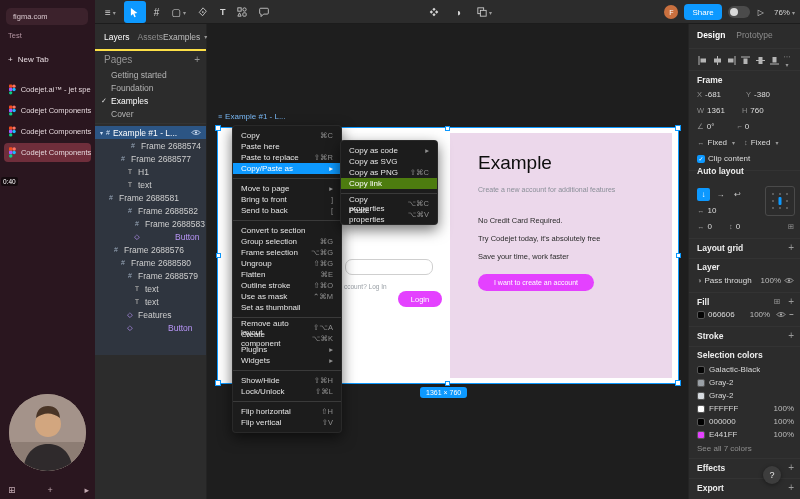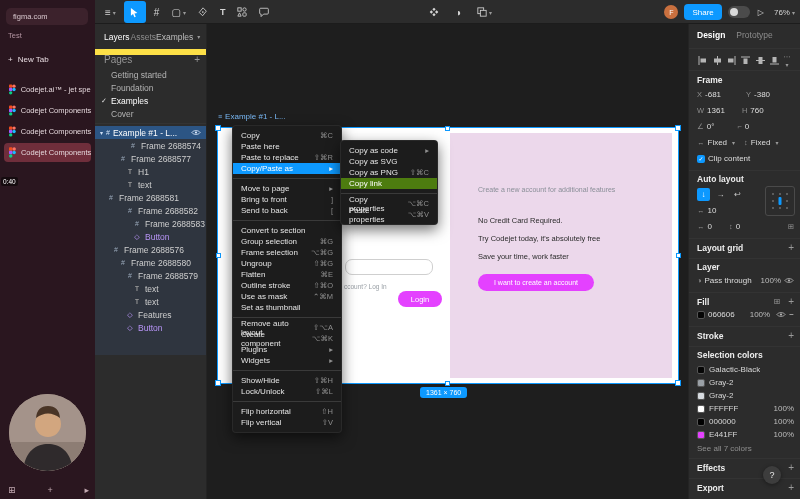--- a/index.html
+++ b/index.html
@@ -27,31 +27,31 @@
   .tool{height:22px;display:flex;align-items:center;justify-content:center;color:#d5d5d5;font-size:10px;padding:0 4px;}
   .tool.active{background:#0d99ff;border-radius:3px;width:22px;padding:0;}
   .chev{font-size:6px;color:#999;margin-left:2px;}
   #share-btn{height:16px;padding:0 8px;border-radius:4px;color:#fff;font-size:8px;display:flex;align-items:center;}
   #avatarF{width:14px;height:14px;border-radius:50%;background:#c9703f;color:#fff;font-size:7px;display:flex;align-items:center;justify-content:center;}
   .toggle{width:22px;height:12px;border-radius:6px;background:#4b4b4b;position:relative;}
   .toggle .knob{position:absolute;left:2px;top:2px;width:8px;height:8px;border-radius:50%;background:#d9d9d9;}
 
   
   #lpanel{position:absolute;left:95px;top:24px;width:112px;height:475px;background:#2c2c2c;border-right:1px solid #242424;box-sizing:border-box;}
-  .ptabs{position:absolute;top:0;left:0;right:0;height:25px;border-bottom:6px solid #fde047;display:flex;align-items:center;font-size:8.5px;}
+  .ptabs{position:absolute;top:0;left:0;right:0;height:25px;border-bottom:2px solid #fde047;display:flex;align-items:center;font-size:8.5px;}
   .pghead{position:absolute;top:30px;left:9px;right:6px;display:flex;justify-content:space-between;color:#969696;font-size:10px;}
   .pgrow{height:13px;display:flex;align-items:center;font-size:8.5px;color:#b4b4b4;padding-left:6px;}
   .pgrow .chk{width:10px;font-size:7px;color:#ddd;}
   .ldiv{position:absolute;left:0;right:0;height:1px;background:#3a3a3a;opacity:.55;}
   .trow{height:13px;display:flex;align-items:center;font-size:8.5px;color:#cfcfcf;gap:4px;box-sizing:border-box;}
   .trow .licon{font-size:7px;color:#98a6b8;width:8px;text-align:center;flex:none;}
   .trow .licon.txt{color:#9a9a9a;font-weight:700;font-size:6.5px;}
   .trow .licon.comp{color:#b794f6;}
   .trow .lab{white-space:nowrap;overflow:hidden;flex:1;}
-  .trow .lab.purple{color:#b794f6;}
+  .trow .lab.purple{color:#b794f6;margin-left:30px;}
   #selrow{position:absolute;left:0;top:102px;right:0;height:13px;background:#2c5584;display:flex;align-items:center;
           gap:3px;padding:0 5px;font-size:8.5px;color:#fff;box-sizing:border-box;}
   #subtree{position:absolute;left:0;top:115px;right:0;height:216px;background:rgba(80,140,255,0.09);}
 
   
   #cframe{position:absolute;left:218px;top:128px;width:460px;height:255px;background:#ffffff;
           outline:1px solid #0d99ff;z-index:10;}
   .handle{position:absolute;width:6px;height:6px;background:#fff;border:1px solid #0d99ff;z-index:20;box-sizing:border-box;}
   .handle.mid{width:5px;height:5px;}
   #pinkpanel{position:absolute;left:450px;top:133px;width:222px;height:245px;z-index:11;}
@@ -238,21 +238,21 @@
       <div class="tool" style="padding:0 2px;font-size:8px">
           <span>76%</span>
           <span class="chev">▾</span>
         </div>
     </div>
   </div>
 
   <div id="lpanel">
     <div class="ptabs">
       <span style="color:#fff;margin-left:9px">Layers</span>
-      <span style="color:#8d8d8d;margin-left:1px">Assets</span>
+      <span style="color:#8d8d8d;margin-left:8px">Assets</span>
       <span style="color:#bdbdbd;margin-left:auto;margin-right:2px">Examples</span>
       <span class="chev" style="margin-right:6px">▾</span>
     </div>
     <div class="pghead">
       <span>Pages</span>
       <span>+</span>
     </div>
     <div style="position:absolute;top:44px;left:0;right:0">
       <div class="pgrow">
           <span class="chk"></span>
@@ -357,20 +357,21 @@
   <div id="cframe">
 
     <div style="position:absolute;left:127px;top:131px;width:86px;height:14px;border:1px solid #cfcfcf;border-radius:7px;background:#fff"></div>
     <div style="position:absolute;left:126px;top:155px;font-size:6.5px;color:#9aa0a6">ccount? Log In</div>
     <div class="pill-btn" style="position: absolute; left: 180px; top: 163px; width: 44px; height: 16px; font-size: 7.5px; border-radius: 8px; background: rgb(228, 65, 255);">
         <span>Login</span>
       </div>
   </div>
 
   <div id="pinkpanel" style="background: rgb(236, 216, 235);">
+    <div style="position:absolute;left:28px;top:19px;font-size:19px;color:#0d0d0d;font-weight:500">Example</div>
     <div style="position:absolute;left:28px;top:53px;font-size:7px;color:#8a8f98">Create a new account for additional features</div>
     <div style="position:absolute;left:28px;top:83px;font-size:7.5px;color:#2b2b2b">No Credit Card Required.</div>
     <div style="position:absolute;left:28px;top:101px;font-size:7.5px;color:#2b2b2b">Try Codejet today, it's absolutely free</div>
     <div style="position:absolute;left:28px;top:119px;font-size:7.5px;color:#2b2b2b">Save your time, work faster</div>
     <div class="pill-btn" style="position: absolute; left: 28px; top: 141px; width: 116px; height: 17px; font-size: 7px; background: rgb(228, 65, 255);">
         <span>I want to create an account</span>
       </div>
   </div>
 
   <div class="handle" style="left:215px;top:125px"></div>
@@ -589,21 +590,21 @@
       <span class="dlab" style="margin-left:6px">↕</span>
       <span>Fixed</span>
       <span class="chev">▾</span>
     </div>
     <div class="drow" style="top:130px">
       <span class="checkbox">✓</span>
       <span>Clip content</span>
     </div>
     <div class="ddiv" style="top:146px"></div>
 
-    <div class="dhead" style="top:150px">
+    <div class="dhead" style="top:142px">
         <span>Auto layout</span>
       </div>
     <div class="drow" style="top:164px;gap:4px">
       <span class="dirbtn active">↓</span>
       <span class="dirbtn">→</span>
       <span class="dirbtn">↩</span>
     </div>
     <div class="alignwidget">
       <svg width="28" height="28" viewBox="0 0 28 28">
         <circle cx="7" cy="7" r="1" fill="#6c6c6c"></circle>

